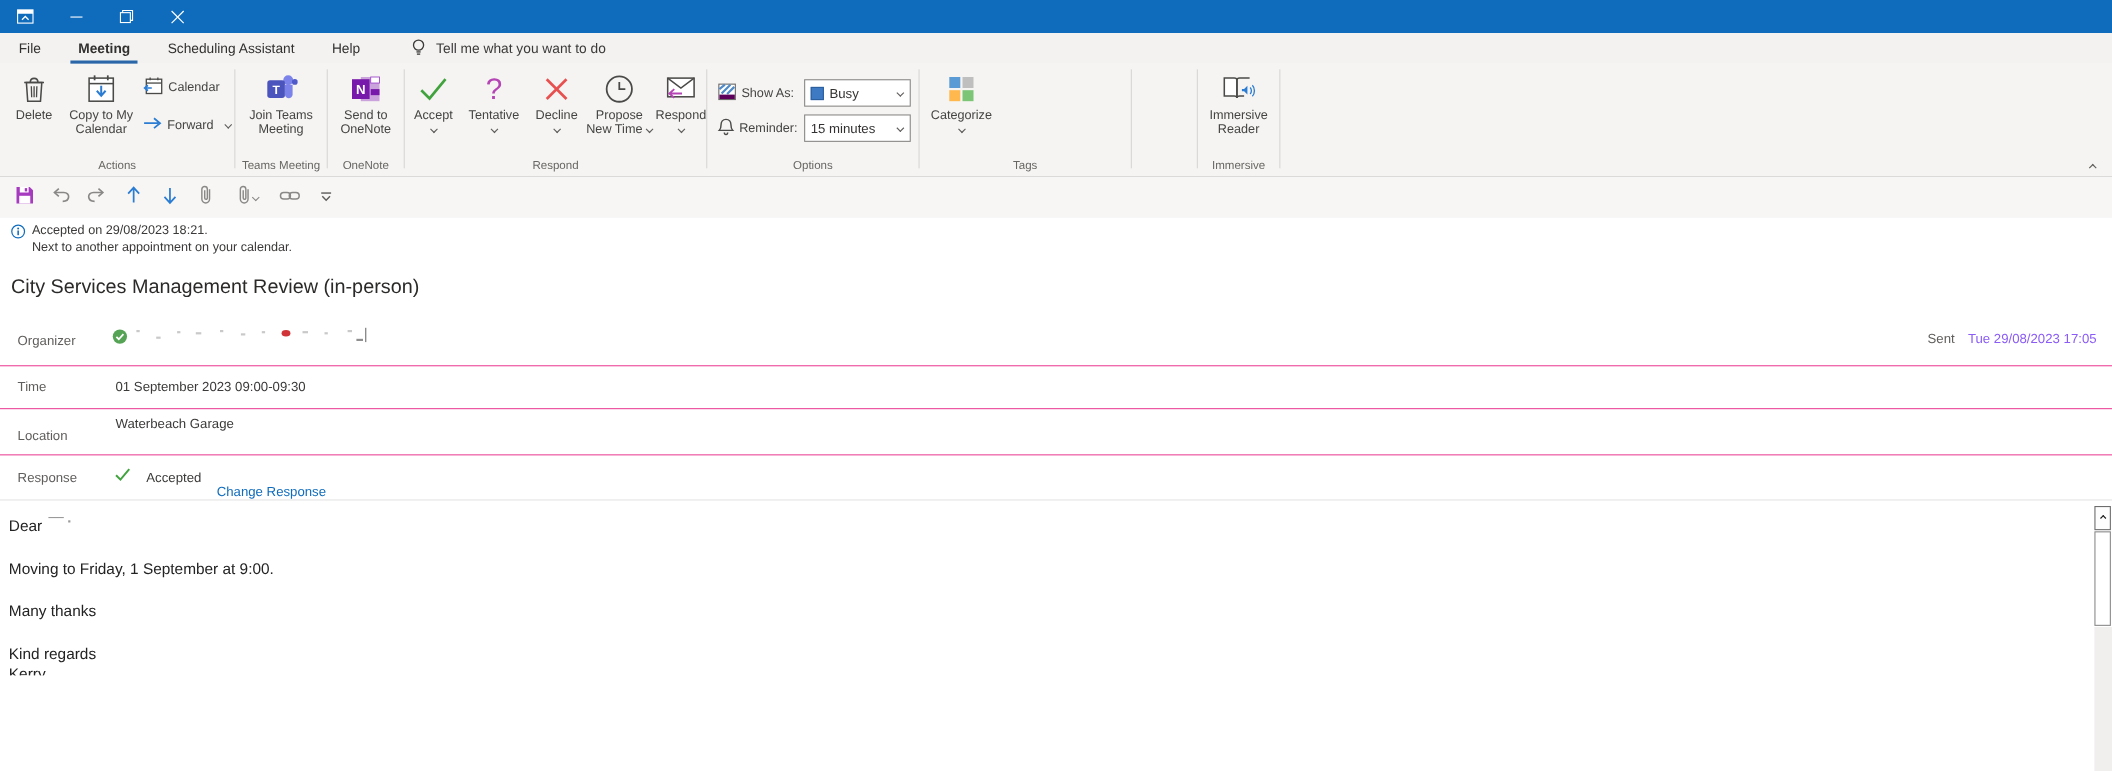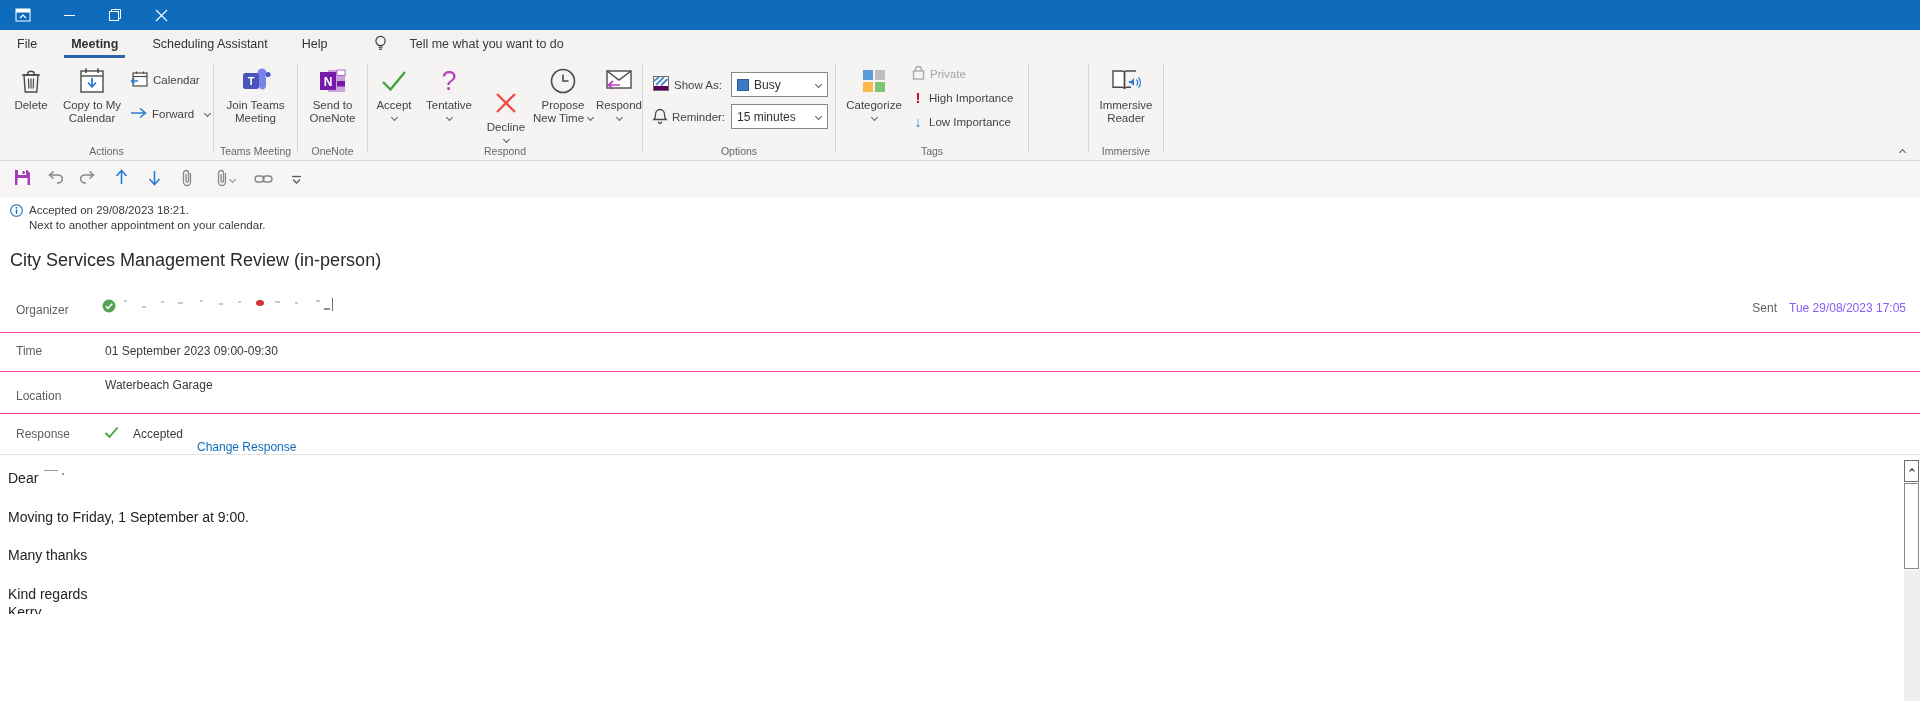--- a/index.html
+++ b/index.html
@@ -15,21 +15,21 @@
   #titlebar{left:0;top:0;width:1920px;height:30px;background:var(--blue);display:flex;align-items:center;}
   #title{flex:1;text-align:center;color:#fff;font-size:12.5px;letter-spacing:.2px;}
   .wbtn{width:46px;height:30px;display:flex;align-items:center;justify-content:center;}
   .wbtn svg{display:block;}
 
   
   #tabrow{left:0;top:30px;width:1920px;height:28px;background:#f3f2f1;display:flex;align-items:stretch;font-size:12.5px;color:#323130;}
   .tab{display:flex;align-items:center;padding:0 17px;position:relative;cursor:default;}
   .tab.active{font-weight:bold;color:#323130;}
   .tab.active::after{content:"";position:absolute;left:10px;right:10px;bottom:0;height:3px;background:#2a66a8;}
-  #tellme{display:flex;align-items:center;gap:22px;margin-left:30px;color:#3b3a39;}
+  #tellme{display:flex;align-items:center;gap:9px;margin-left:30px;color:#3b3a39;}
 
   
   #ribbon{left:0;top:58px;width:1920px;height:103px;background:#f5f4f2;border-bottom:1px solid #dcdad8;}
   .rgroup{position:absolute;top:0;height:102px;}
   .glabel{position:absolute;bottom:3px;left:0;right:0;text-align:center;font-size:10.5px;color:#696764;}
   .rsep{position:absolute;top:5px;height:90px;width:1px;background:#d8d6d4;}
   .rbtn{display:flex;flex-direction:column;align-items:center;padding-top:5px;color:var(--ink);
         font-size:11.5px;line-height:13px;text-align:center;height:84px;}
   .rbtn .ic{height:36px;display:flex;align-items:center;justify-content:center;}
   .lbl{white-space:pre-line;}
@@ -236,21 +236,21 @@
             </svg>
         </span>
         <span class="lbl">Accept</span>
         <span class="chev"></span>
       </div>
       <div class="rbtn" style="width:62px;">
         <span class="ic glyph-q">?</span>
         <span class="lbl">Tentative</span>
         <span class="chev"></span>
       </div>
-      <div class="rbtn" style="width:52px;justify-content:flex-end;">
+      <div class="rbtn" style="width:52px;">
         <span class="ic">
           <svg width="24" height="24" viewBox="0 0 24 24">
               <line x1="3" y1="3" x2="21" y2="21" stroke="#E8504F" stroke-width="2.4"></line>
               <line x1="21" y1="3" x2="3" y2="21" stroke="#E8504F" stroke-width="2.4"></line>
             </svg>
         </span>
         <span class="lbl">Decline</span>
         <span class="chev"></span>
       </div>
       <div class="rbtn" style="width:62px;">
@@ -328,39 +328,20 @@
       <span class="ic">
         <svg width="24" height="24" viewBox="0 0 24 24">
             <rect x="1" y="1" width="10" height="10" fill="#5B9BD5"></rect>
             <rect x="13" y="1" width="10" height="10" fill="#BFBFBF"></rect>
             <rect x="1" y="13" width="10" height="10" fill="#FFB84D"></rect>
             <rect x="13" y="13" width="10" height="10" fill="#7CC576"></rect>
           </svg>
       </span>
       <span class="lbl">Categorize</span>
       <span class="chev"></span>
-    </div>
-    <div style="position:absolute;left:76px;top:5px;display:flex;flex-direction:column;gap:3px;">
-      <div class="sbtn disabled">
-        <span>
-          <svg width="13" height="15" viewBox="0 0 13 15">
-              <rect x="1.5" y="6" width="10" height="8" fill="none" stroke="#a8a6a4" stroke-width="1.3"></rect>
-              <path d="M3.5 6 V4.5 a3 3 0 0 1 6 0 V6" fill="none" stroke="#a8a6a4" stroke-width="1.3"></path>
-            </svg>
-        </span>
-        <span>Private</span>
-      </div>
-      <div class="sbtn">
-        <span class="glyph-hi" style="width:12px;text-align:center;">!</span>
-        <span>High Importance</span>
-      </div>
-      <div class="sbtn">
-        <span class="glyph-lo" style="width:12px;text-align:center;">↓</span>
-        <span>Low Importance</span>
-      </div>
     </div>
     <div class="glabel">Tags</div>
   </div>
   <div class="rsep" style="left:1028px;"></div>
 
   <div class="rsep" style="left:1088px;"></div>
 
   <div class="rgroup" style="left:1089px;width:74px;">
     <div class="rbtn" style="width:74px;position:absolute;top:0;">
       <span class="ic">

